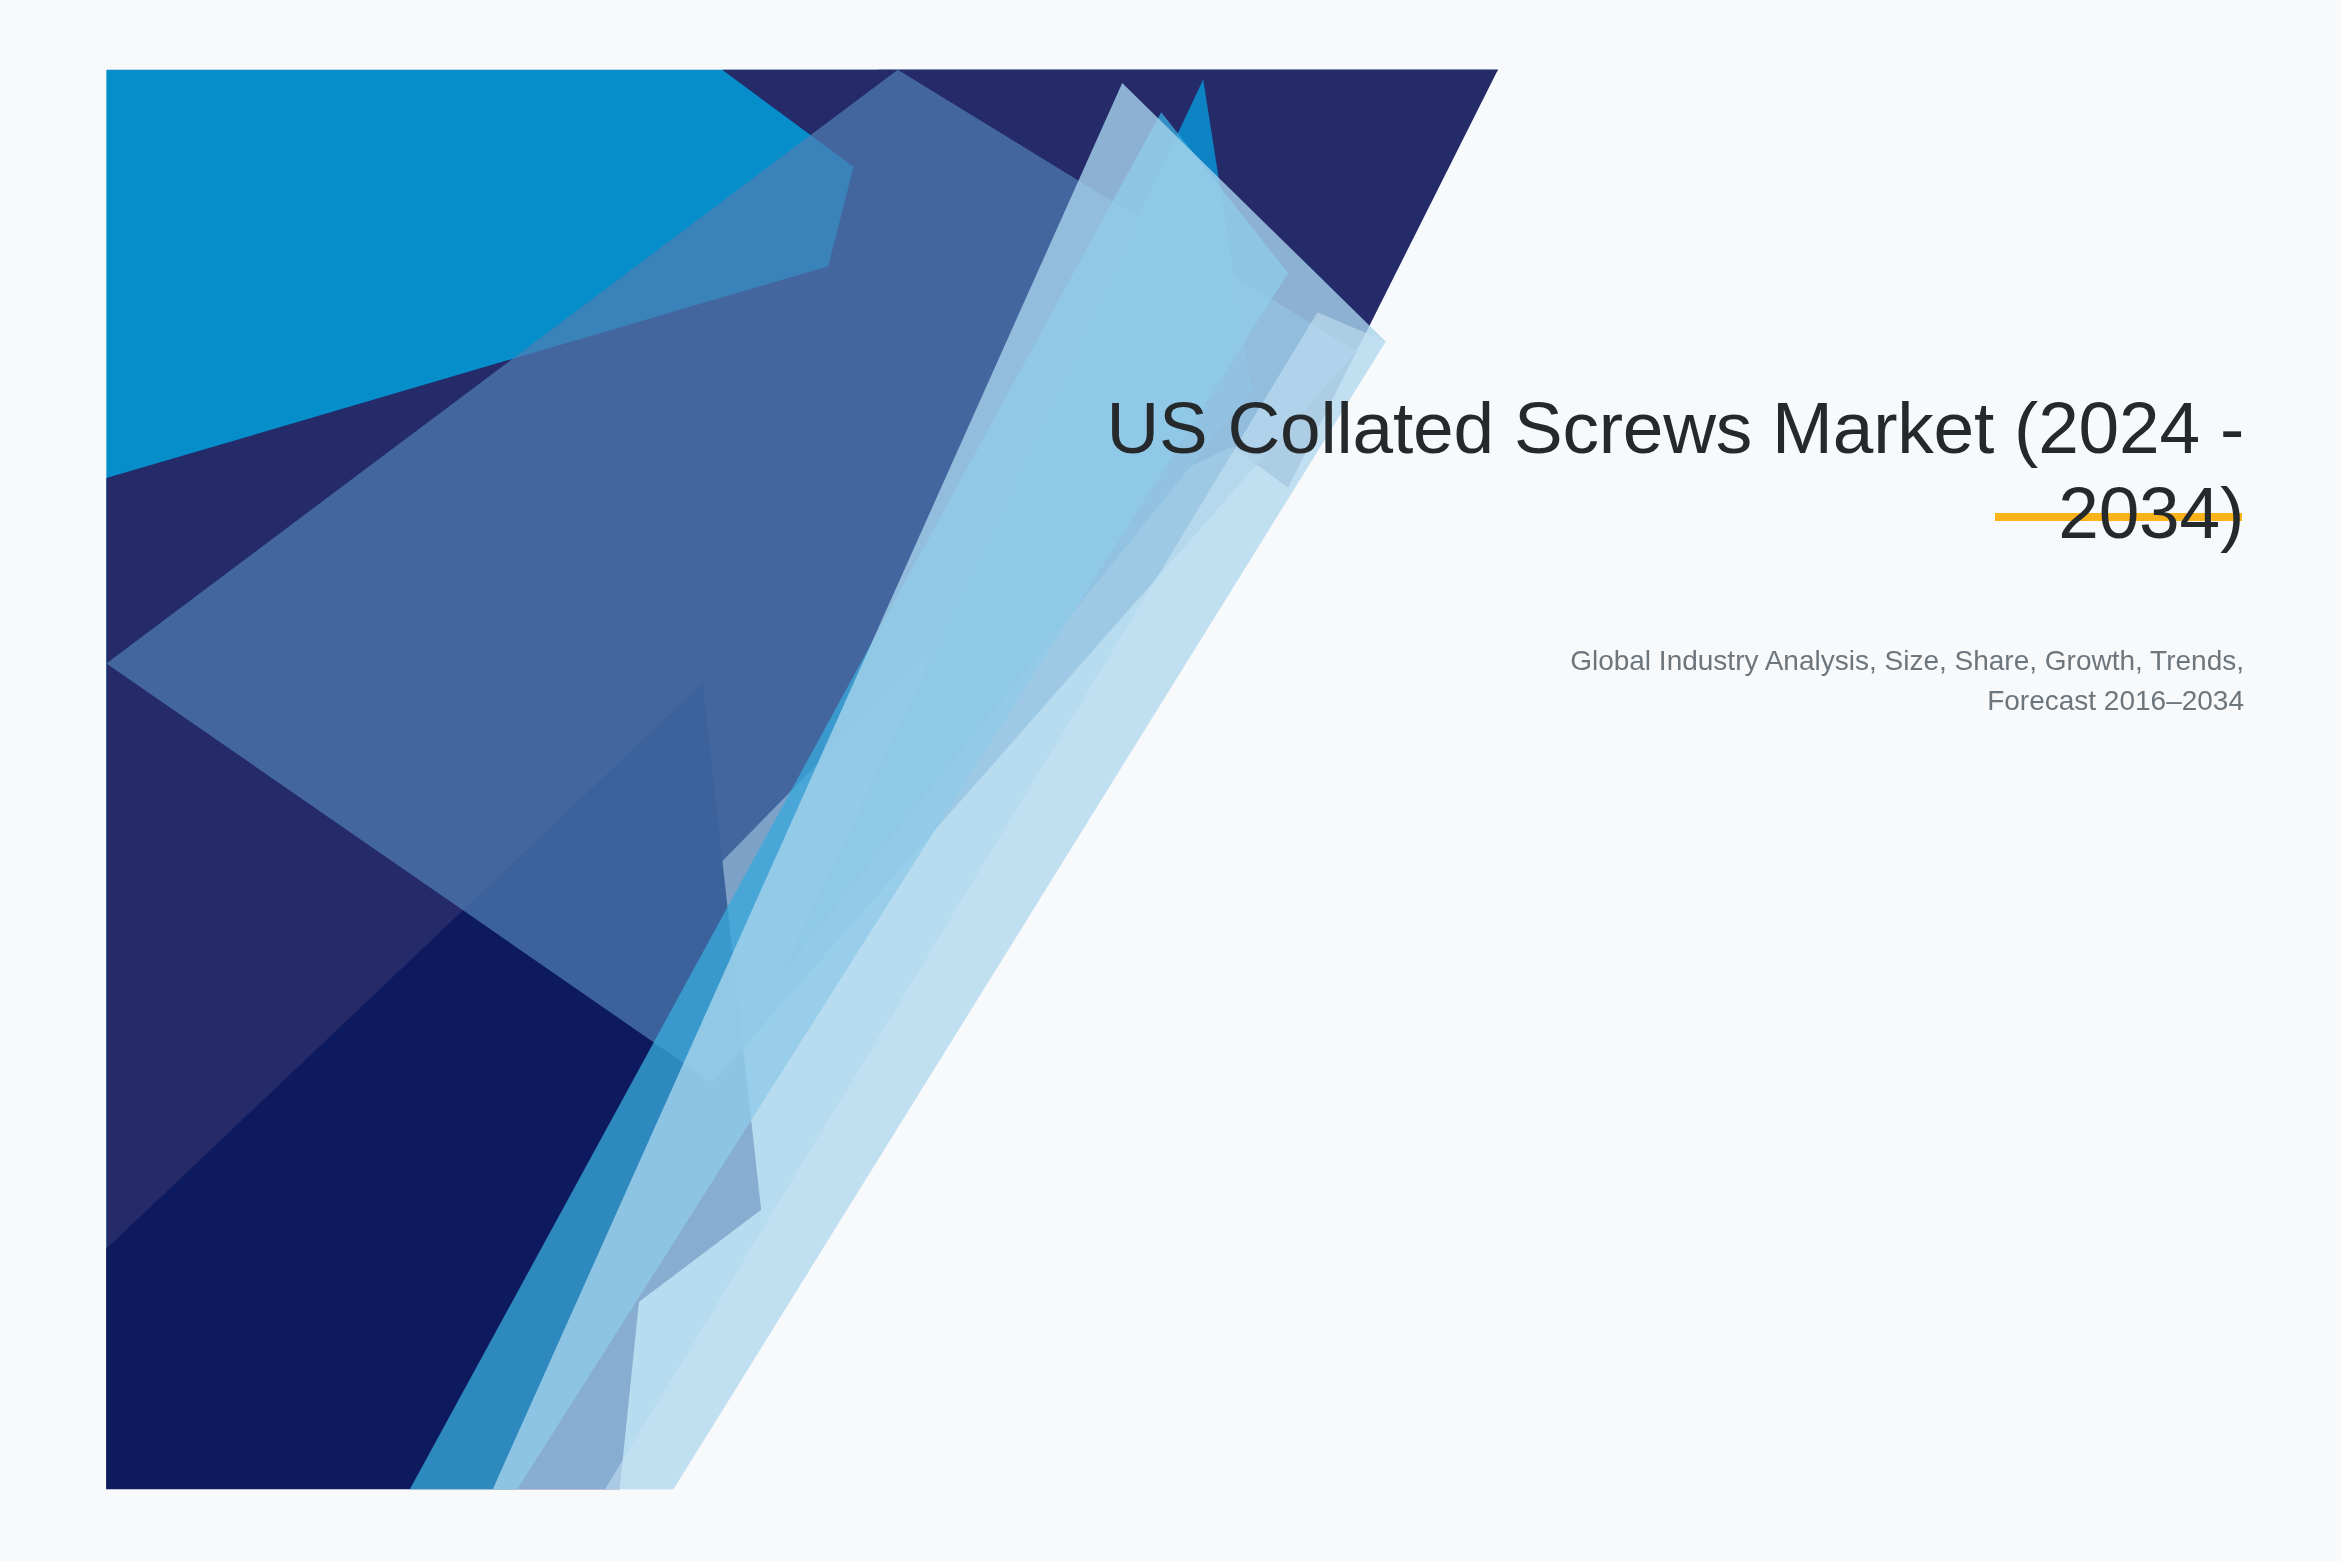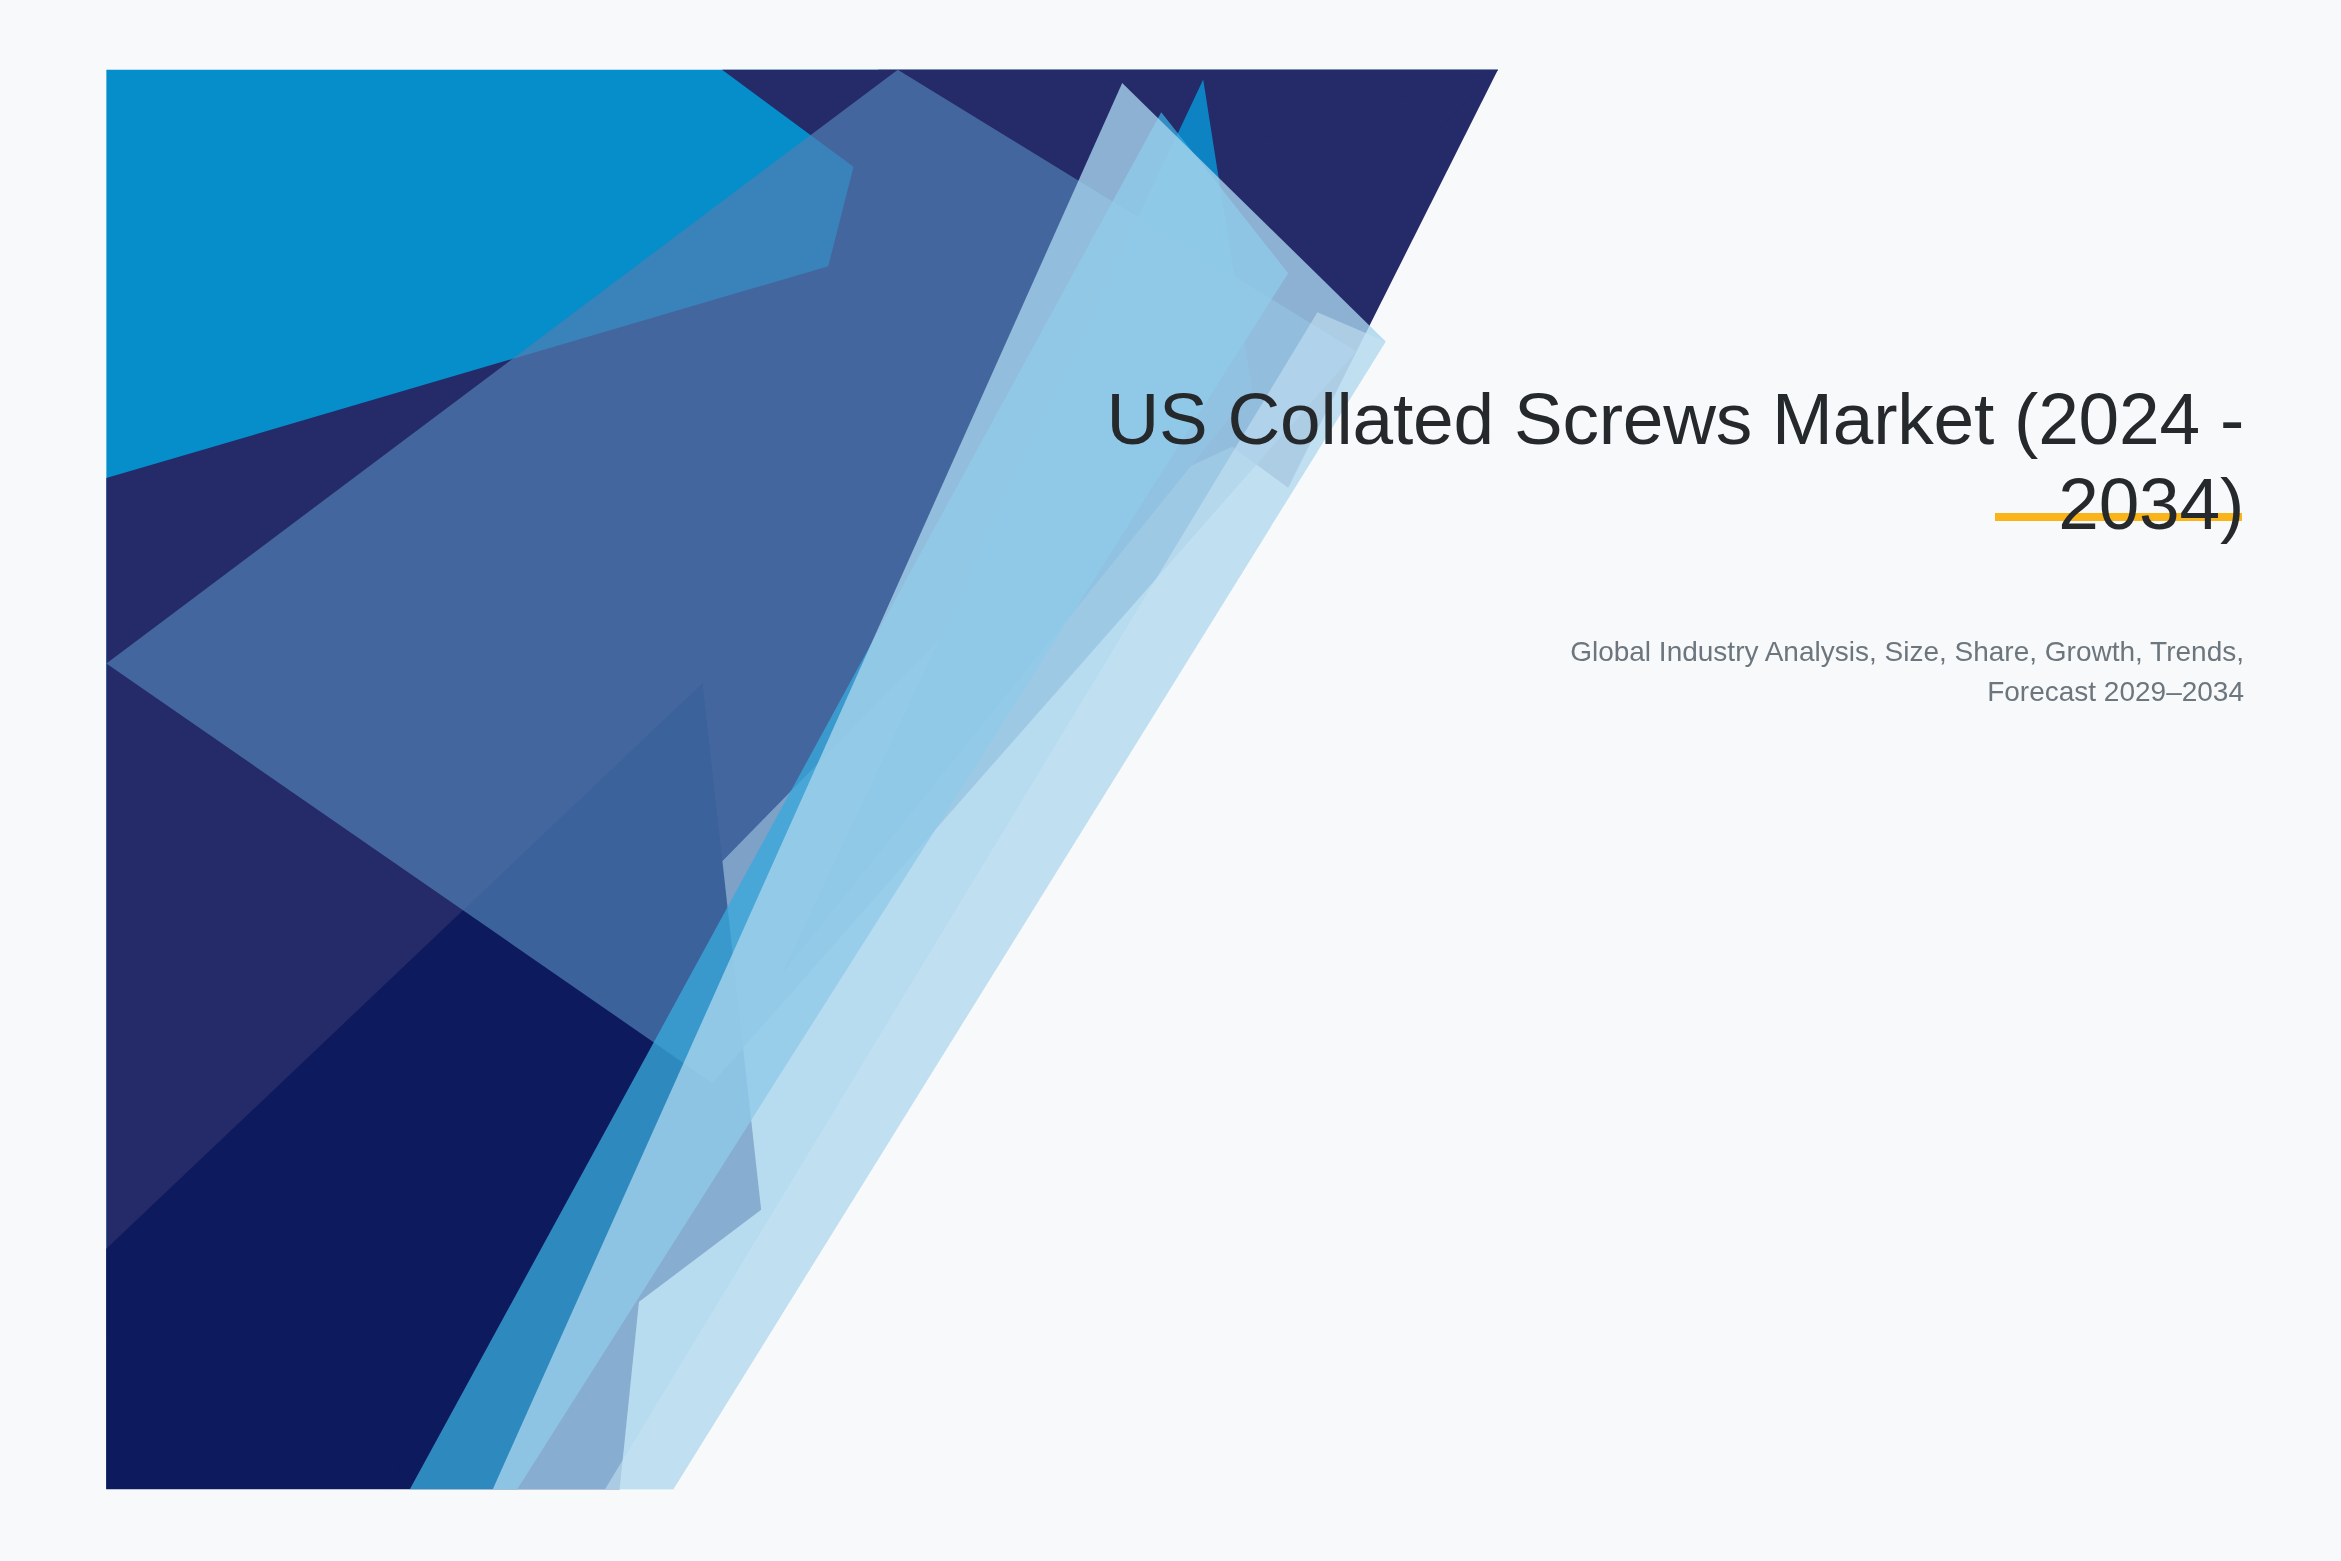--- a/index.html
+++ b/index.html
@@ -28,21 +28,21 @@
     top: 0;
     width: 2342px;
     height: 1561px;
     pointer-events: none;
   }
 
   
   #text-block {
     position: absolute;
     left: 927px;
-    top: 376px;
+    top: 385px;
     width: 1317px;
     text-align: right;
   }
 
   #page-title {
     margin: 0;
     font-family: "Liberation Sans", sans-serif;
     font-size: 73px;
     font-weight: 400;
     line-height: 1.17;
@@ -100,17 +100,17 @@
     <polygon points="2300,170 2840,700 1380,3053 1010,3053" fill="#a6d3ec" fill-opacity="0.80"></polygon>
 
     <polygon points="2840,700 1380,3053 1240,3053 2700,640" fill="#c9e4f4" fill-opacity="0.55"></polygon>
 
   </svg>
 
   <div id="title-accent-bar"></div>
 
   <div id="text-block">
     <h1 id="page-title">US Collated Screws Market (2024 - 2034)</h1>
-    <p id="page-subtitle">Global Industry Analysis, Size, Share, Growth, Trends, Forecast 2029–2034</p>
+    <p id="page-subtitle">Global Industry Analysis, Size, Share, Growth, Trends, Forecast 2016–2034</p>
   </div>
 
 </div>
 
 
 </body></html>

